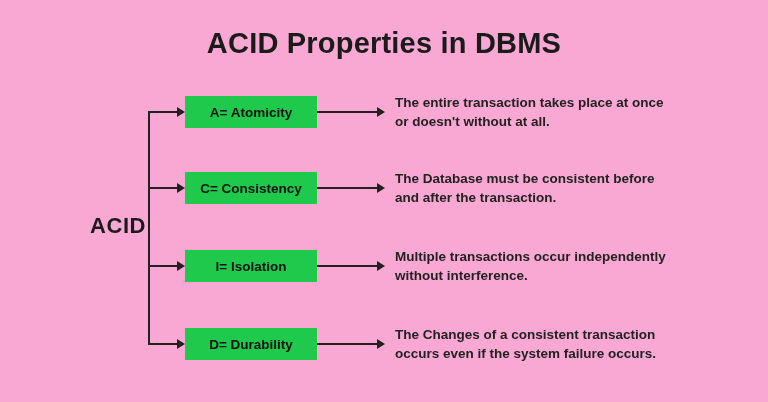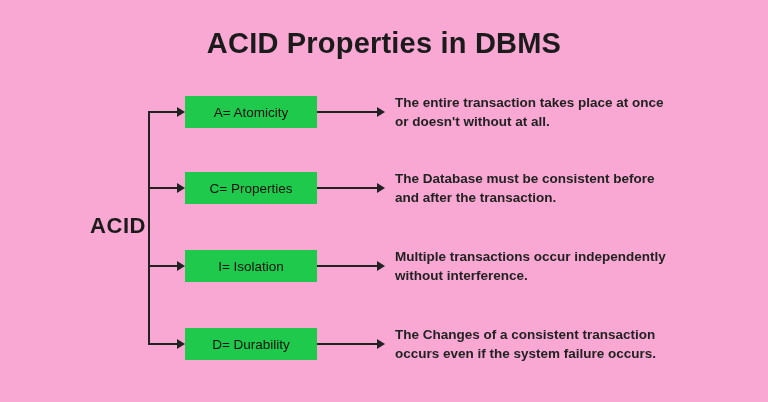--- a/index.html
+++ b/index.html
@@ -77,21 +77,21 @@
     position: absolute;
     left: 185px;
     top: 0;
     width: 132px;
     height: 32px;
     background: #1ec94b;
     display: flex;
     align-items: center;
     justify-content: center;
     font-size: 13.5px;
-    font-weight: 400;
+    font-weight: 700;
     color: #111111;
   }
   .desc {
     position: absolute;
     left: 395px;
     top: 50%;
     transform: translateY(-50%);
     width: 310px;
     font-size: 13.5px;
     line-height: 19px;
@@ -124,21 +124,21 @@
       <div>The entire transaction takes place at once</div>
       <div>or doesn't without at all.</div>
     </div>
   </div>
 
   <div class="row row-2">
     <div class="arrow arrow-left">
       <span class="arrow-head"></span>
     </div>
     <div class="box">
-      <span>C= Properties</span>
+      <span>C= Consistency</span>
     </div>
     <div class="arrow arrow-right">
       <span class="arrow-head"></span>
     </div>
     <div class="desc">
       <div>The Database must be consistent before</div>
       <div>and after the transaction.</div>
     </div>
   </div>
 

